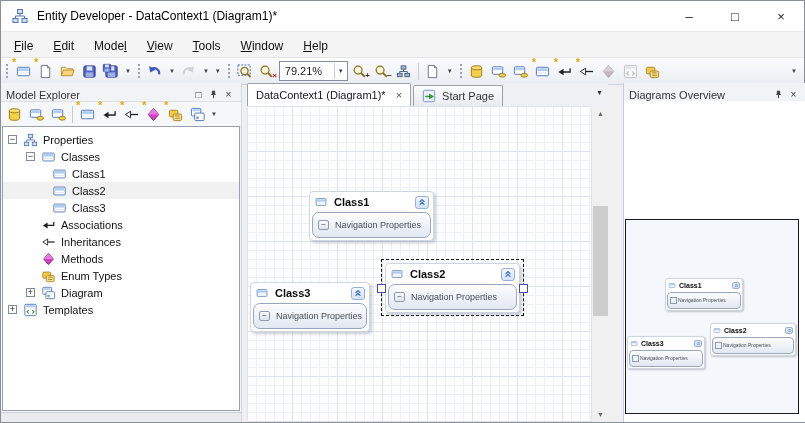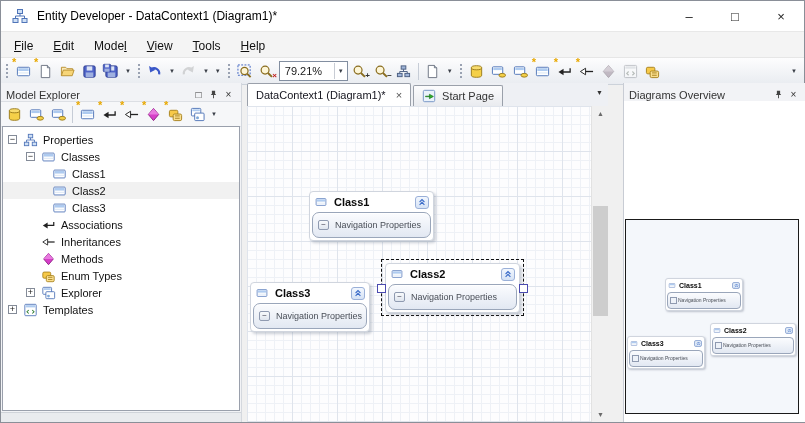--- a/index.html
+++ b/index.html
@@ -212,20 +212,21 @@
       <span class="win-btn">×</span>
     </div>
   </div>
 
   <div class="menubar">
     <span class="menu-item"><span></span><span class="key">F</span><span>ile</span></span>
     <span class="menu-item"><span></span><span class="key">E</span><span>dit</span></span>
     <span class="menu-item"><span>Mode</span><span class="key">l</span><span></span></span>
     <span class="menu-item"><span></span><span class="key">V</span><span>iew</span></span>
     <span class="menu-item"><span></span><span class="key">T</span><span>ools</span></span>
+    <span class="menu-item"><span></span><span class="key">W</span><span>indow</span></span>
     <span class="menu-item"><span></span><span class="key">H</span><span>elp</span></span>
   </div>
 
   <div class="toolbar">
     <span class="grip"></span>
     <span class="tbtn">
         <svg>
           <use href="#i-class"></use>
         </svg>
         <span class="star">*</span>
@@ -507,21 +508,21 @@
           </span>
         <span>Enum Types</span>
       </div>
       <div class="trow lv1">
         <span class="exp">+</span>
         <span class="ticon">
             <svg>
               <use href="#i-diagram"></use>
             </svg>
           </span>
-        <span>Explorer</span>
+        <span>Diagram</span>
       </div>
       <div class="trow lv0">
         <span class="exp">+</span>
         <span class="ticon">
             <svg>
               <use href="#i-template"></use>
             </svg>
           </span>
         <span>Templates</span>
       </div>

